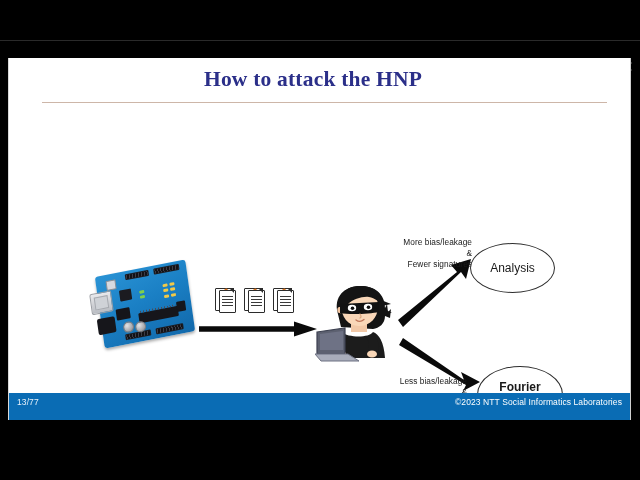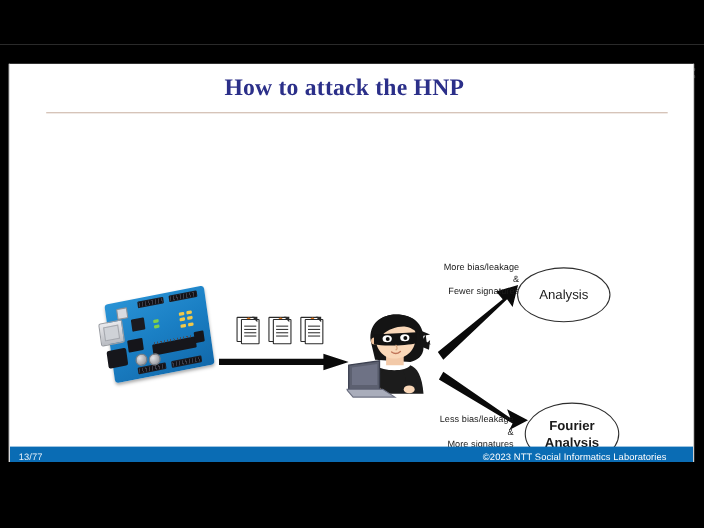--- a/index.html
+++ b/index.html
@@ -96,33 +96,33 @@
     position: absolute;
     left: 33px; top: 44px;
     width: 565px; height: 1.4px;
     background: #cdb6a8;
   }
 
   
   .footer-bar {
     position: absolute;
     left: 0; bottom: 0;
-    width: 621px; height: 14px;
+    width: 621px; height: 27px;
     background: #0a6cb4;
   }
   .footer-left {
     position: absolute;
     left: 8px; top: 4px;
     font-size: 8.5px;
     color: #e9f2fa;
     letter-spacing: .1px;
   }
   .footer-right {
     position: absolute;
-    right: 24px; top: 4px;
+    right: 8px; top: 4px;
     font-size: 8.5px;
     color: #ffffff;
     letter-spacing: .1px;
     margin-left: 28px;
   }
 
   
   .board-wrap {
     position: absolute;
     left: 84px; top: 200px;

